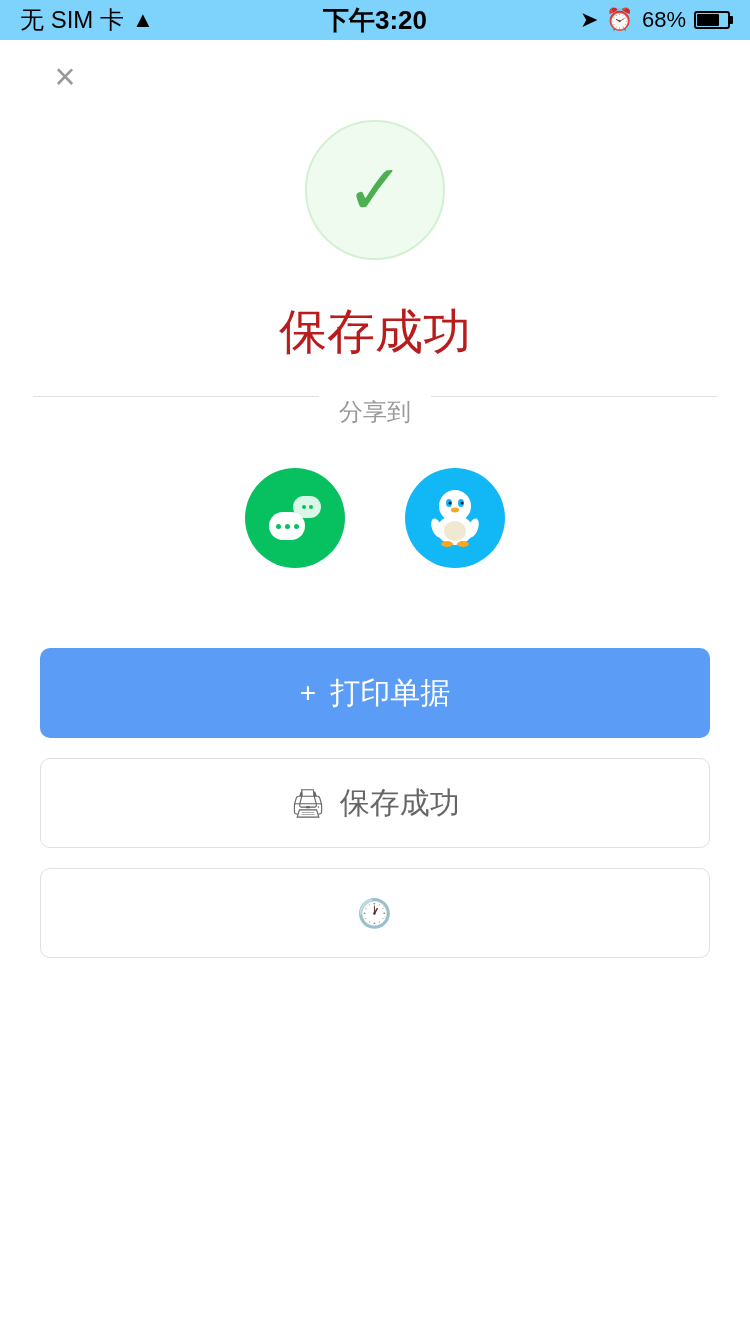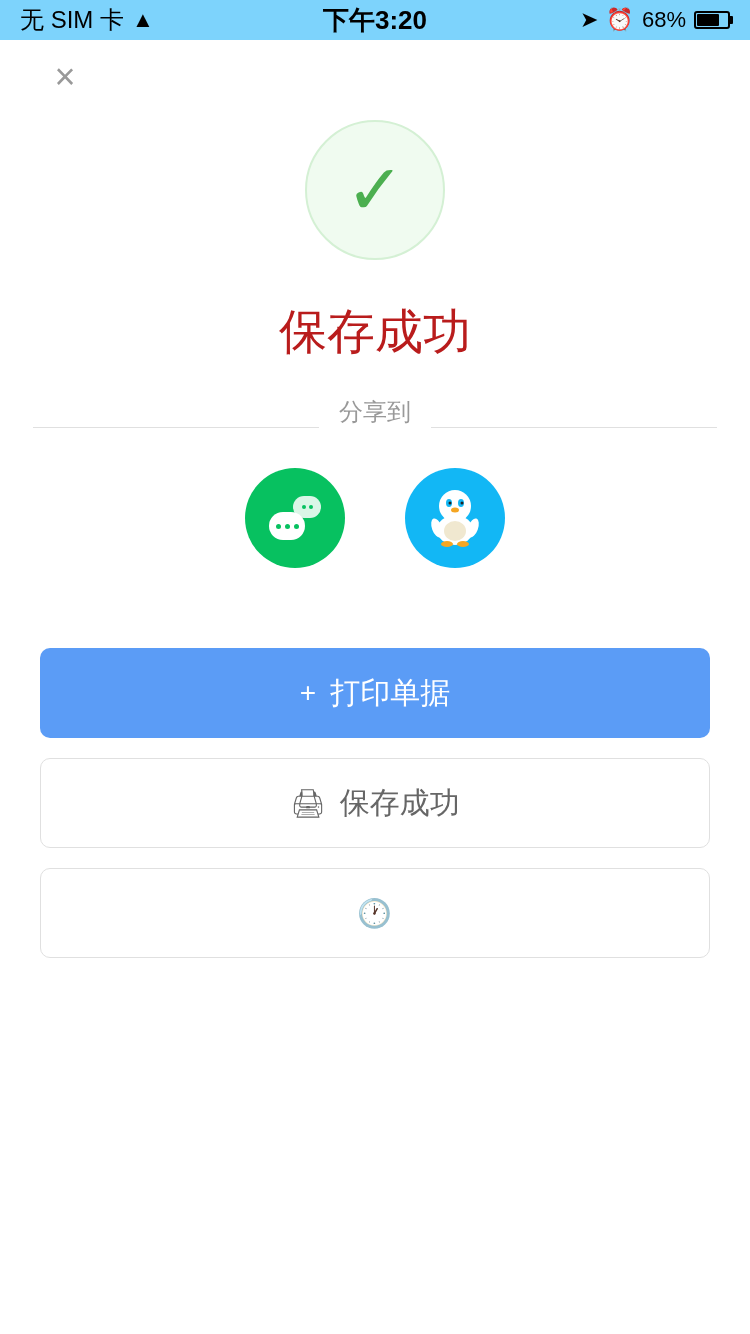--- a/index.html
+++ b/index.html
@@ -147,21 +147,21 @@
       font-size: 48px;
       font-weight: 400;
       color: #b91c1c;
       margin-bottom: 32px;
     }
 
     
     .share-divider {
       width: 100%;
       display: flex;
-      align-items: flex-end;
+      align-items: flex-start;
       padding: 0 33px;
       margin-bottom: 40px;
     }
 
     .divider-line {
       flex: 1;
       height: 1px;
       background: #e0e0e0;
     }
 

